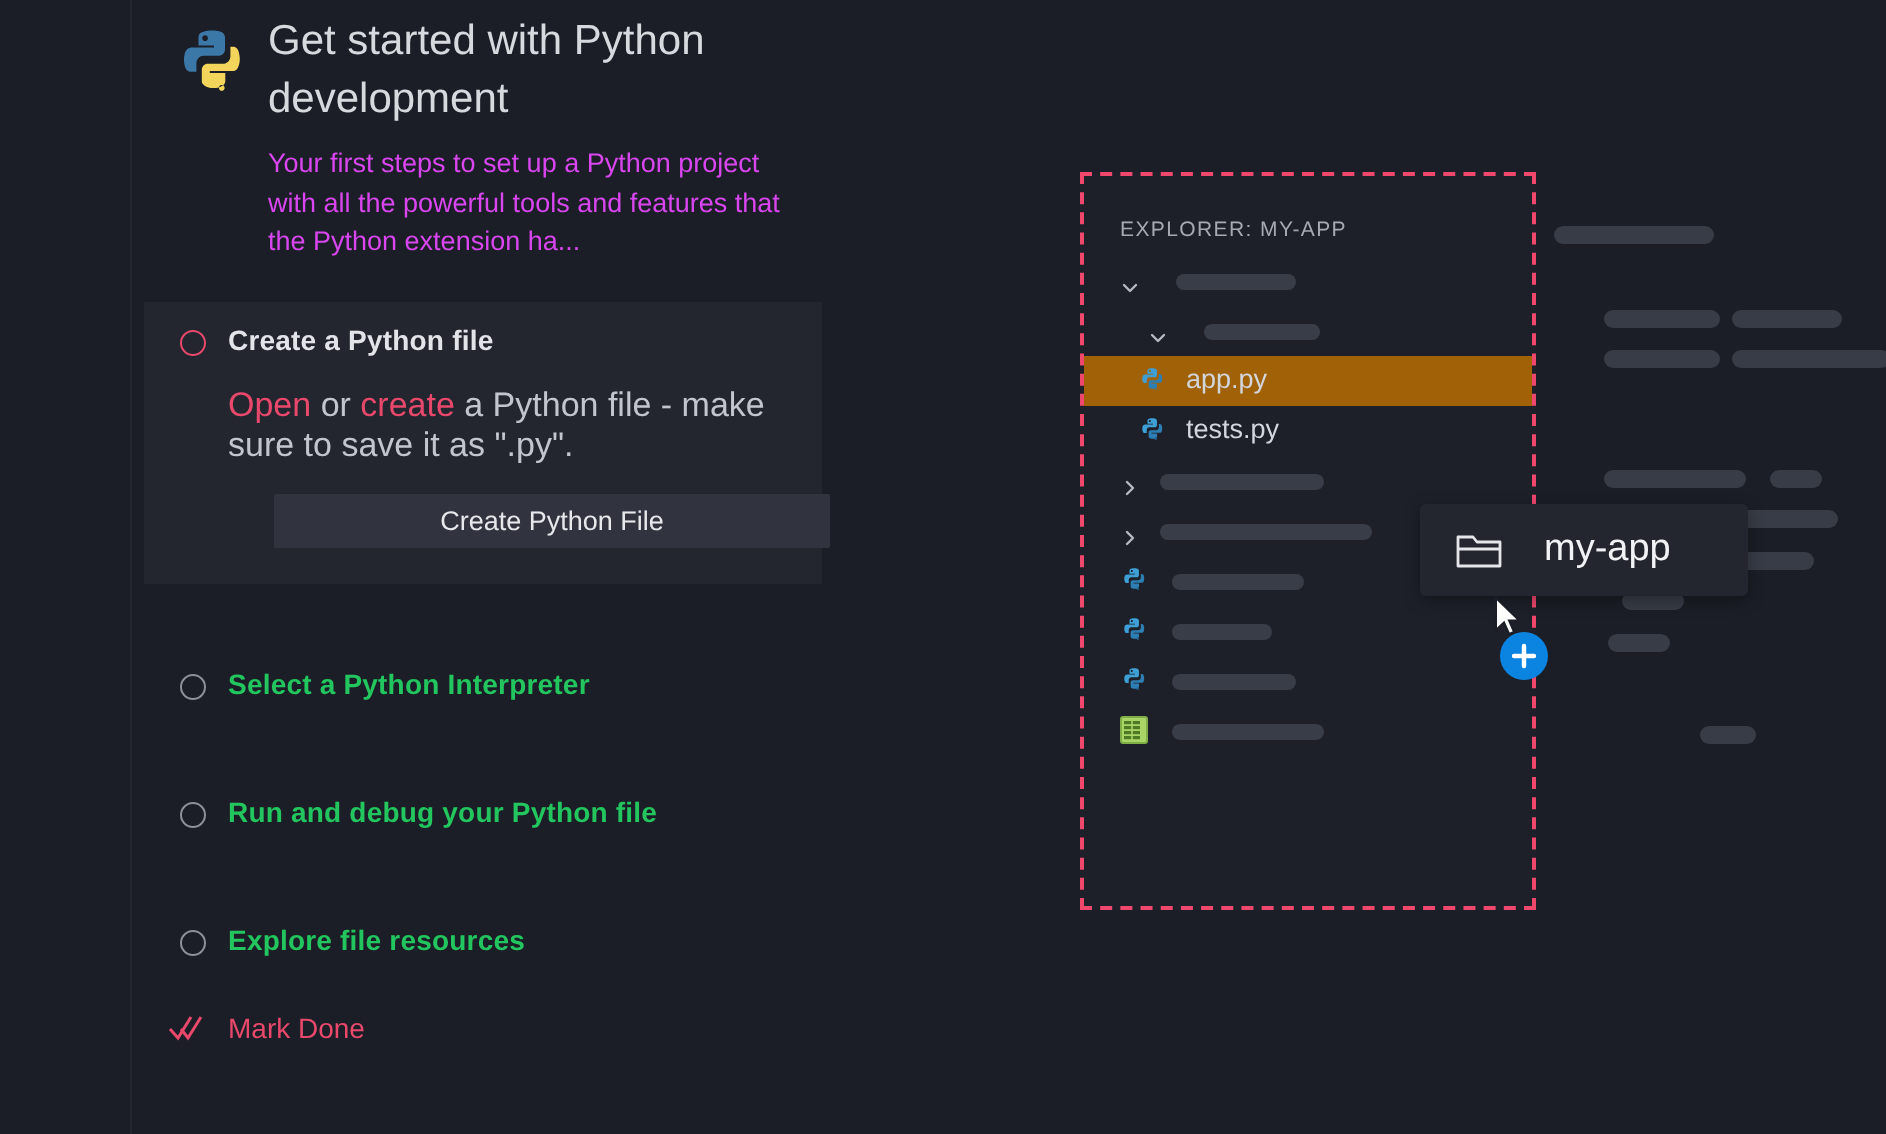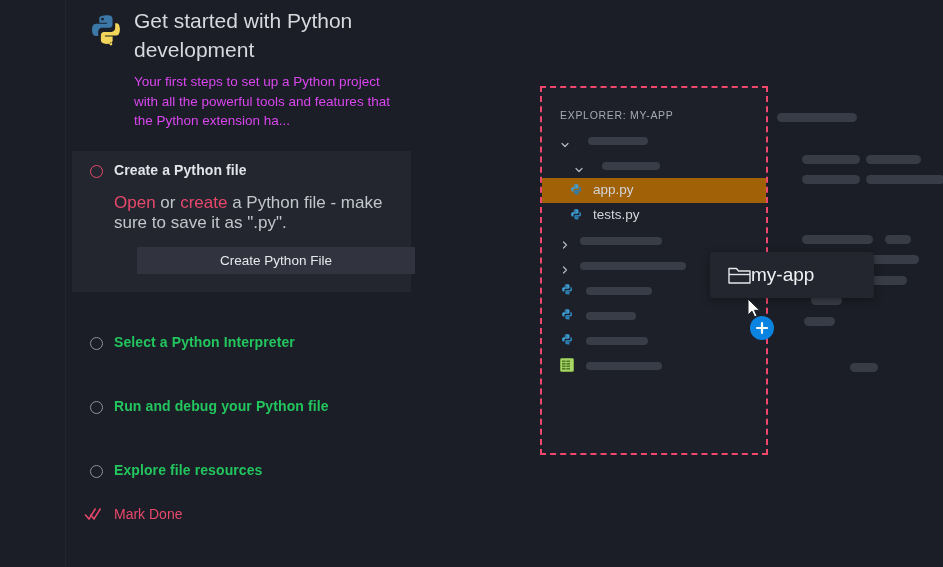--- a/index.html
+++ b/index.html
@@ -210,21 +210,21 @@
 
   
   .drag-ghost {
     position: absolute;
     left: 196px; top: 252px;
     width: 164px; height: 46px;
     background: #23262e;
     border-radius: 3px;
     display: flex;
     align-items: center;
-    gap: 0;
+    gap: 21px;
     padding-left: 18px;
     box-sizing: border-box;
     box-shadow: 0 2px 8px rgba(0,0,0,.35);
   }
   .drag-ghost-label {
     font-size: 19px;
     color: #f1f2f5;
   }
   .folder-icon { width: 23px; height: 19px; }
 

